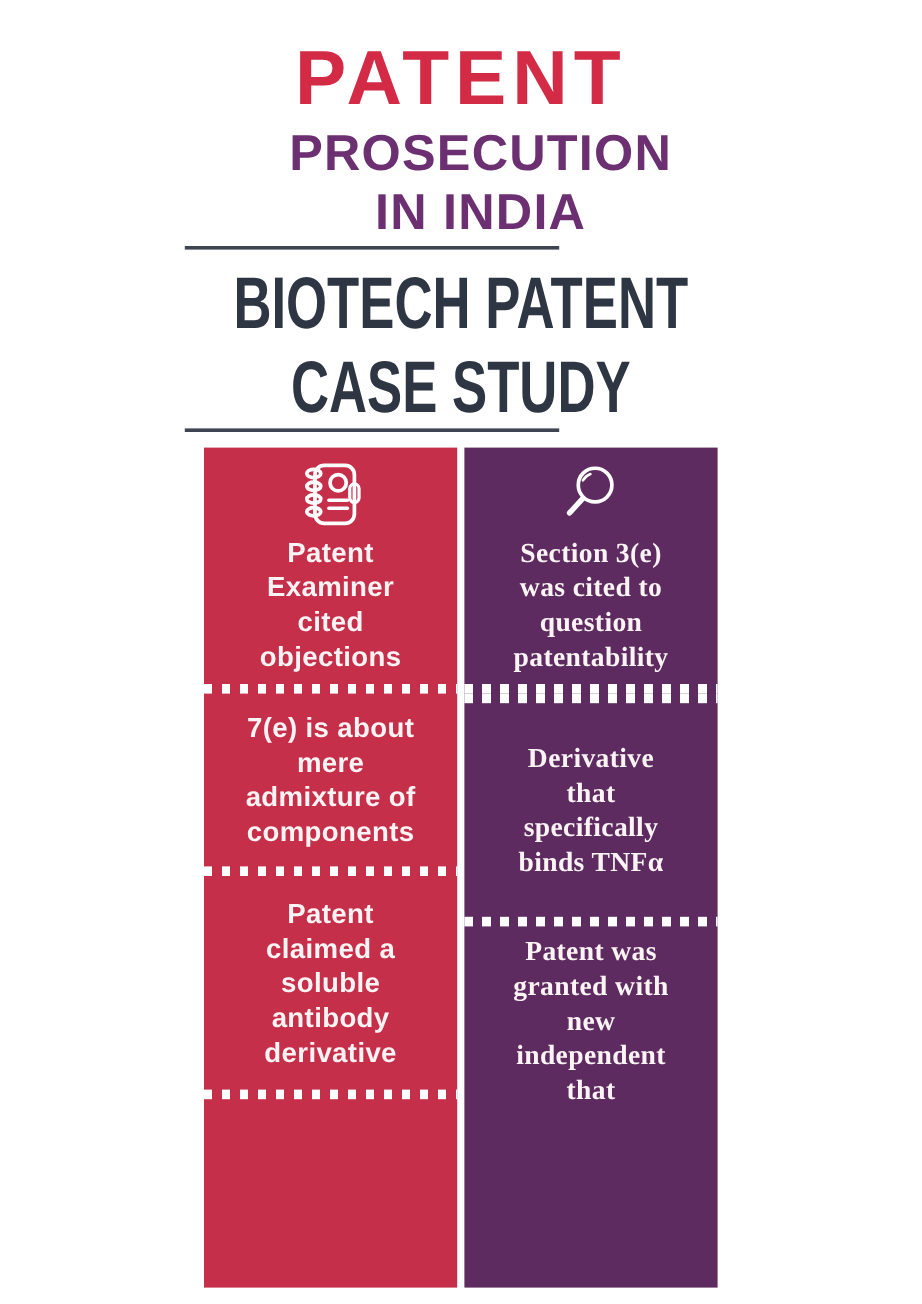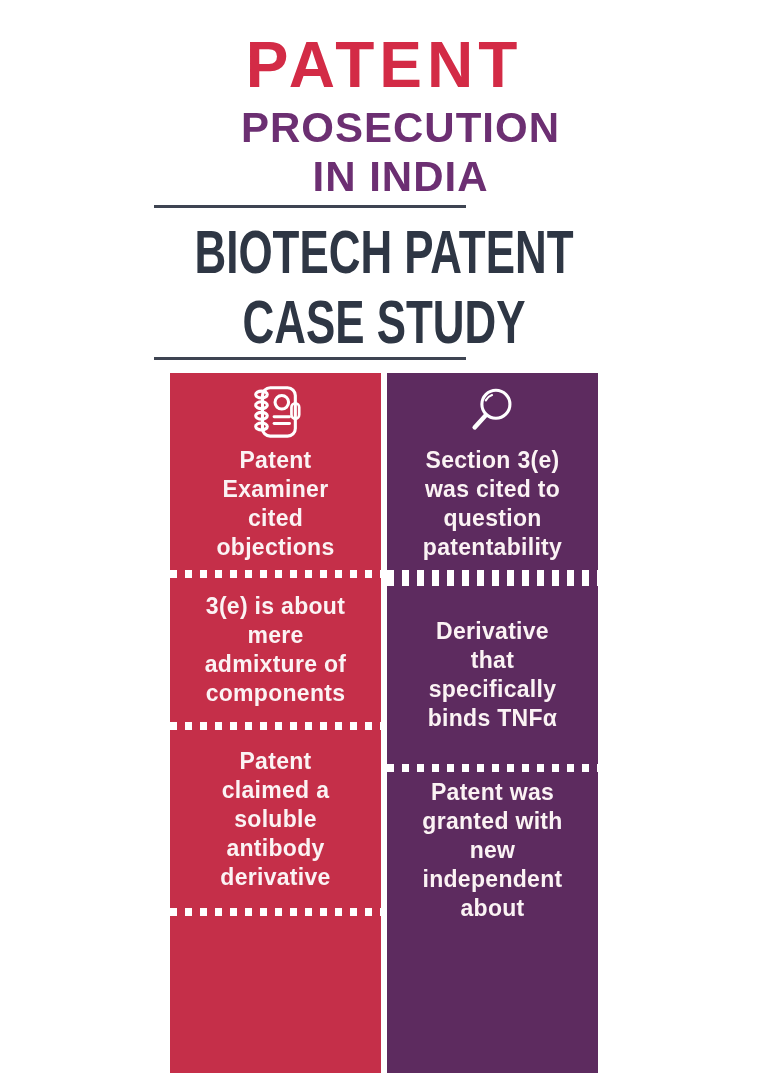--- a/index.html
+++ b/index.html
@@ -54,21 +54,21 @@
   }
   .grid{
     position:absolute;top:373px;left:170px;
     width:428px;height:700px;
     display:flex;gap:6px;
   }
   .col{
     flex:1;display:flex;flex-direction:column;
   }
   .col-red{background:var(--cell-red);}
-  .col-purple{background:var(--cell-purple);}
+  .col-purple{background:var(--cell-purple);font-family:Liberation Serif, serif;}
   .cell{
     display:flex;flex-direction:column;
     align-items:center;justify-content:center;
     text-align:center;
     padding:2px 6px;
   }
   .cell-text{
     color:var(--cell-text);
     font-size:23px;line-height:29px;font-weight:700;
     letter-spacing:0.3px;
@@ -118,21 +118,21 @@
             <rect x="46" y="22" width="8" height="16" rx="4" stroke-width="2.8"></rect>
           </svg>
         </div>
         <div class="cell-text">Patent
 Examiner
 cited
 objections</div>
       </div>
       <div class="dots"></div>
       <div class="cell row2">
-        <div class="cell-text">3(e) is about
+        <div class="cell-text">7(e) is about
 mere
 admixture of
 components</div>
       </div>
       <div class="dots"></div>
       <div class="cell row3">
         <div class="cell-text">Patent
 claimed a
 soluble
 antibody
@@ -162,18 +162,18 @@
 that
 specifically
 binds TNFα</div>
       </div>
       <div class="dots"></div>
       <div class="cell row4">
         <div class="cell-text">Patent was
 granted with
 new
 independent
-about</div>
+that</div>
       </div>
     </div>
 
   </div>
 </div>
 
 </body></html>

